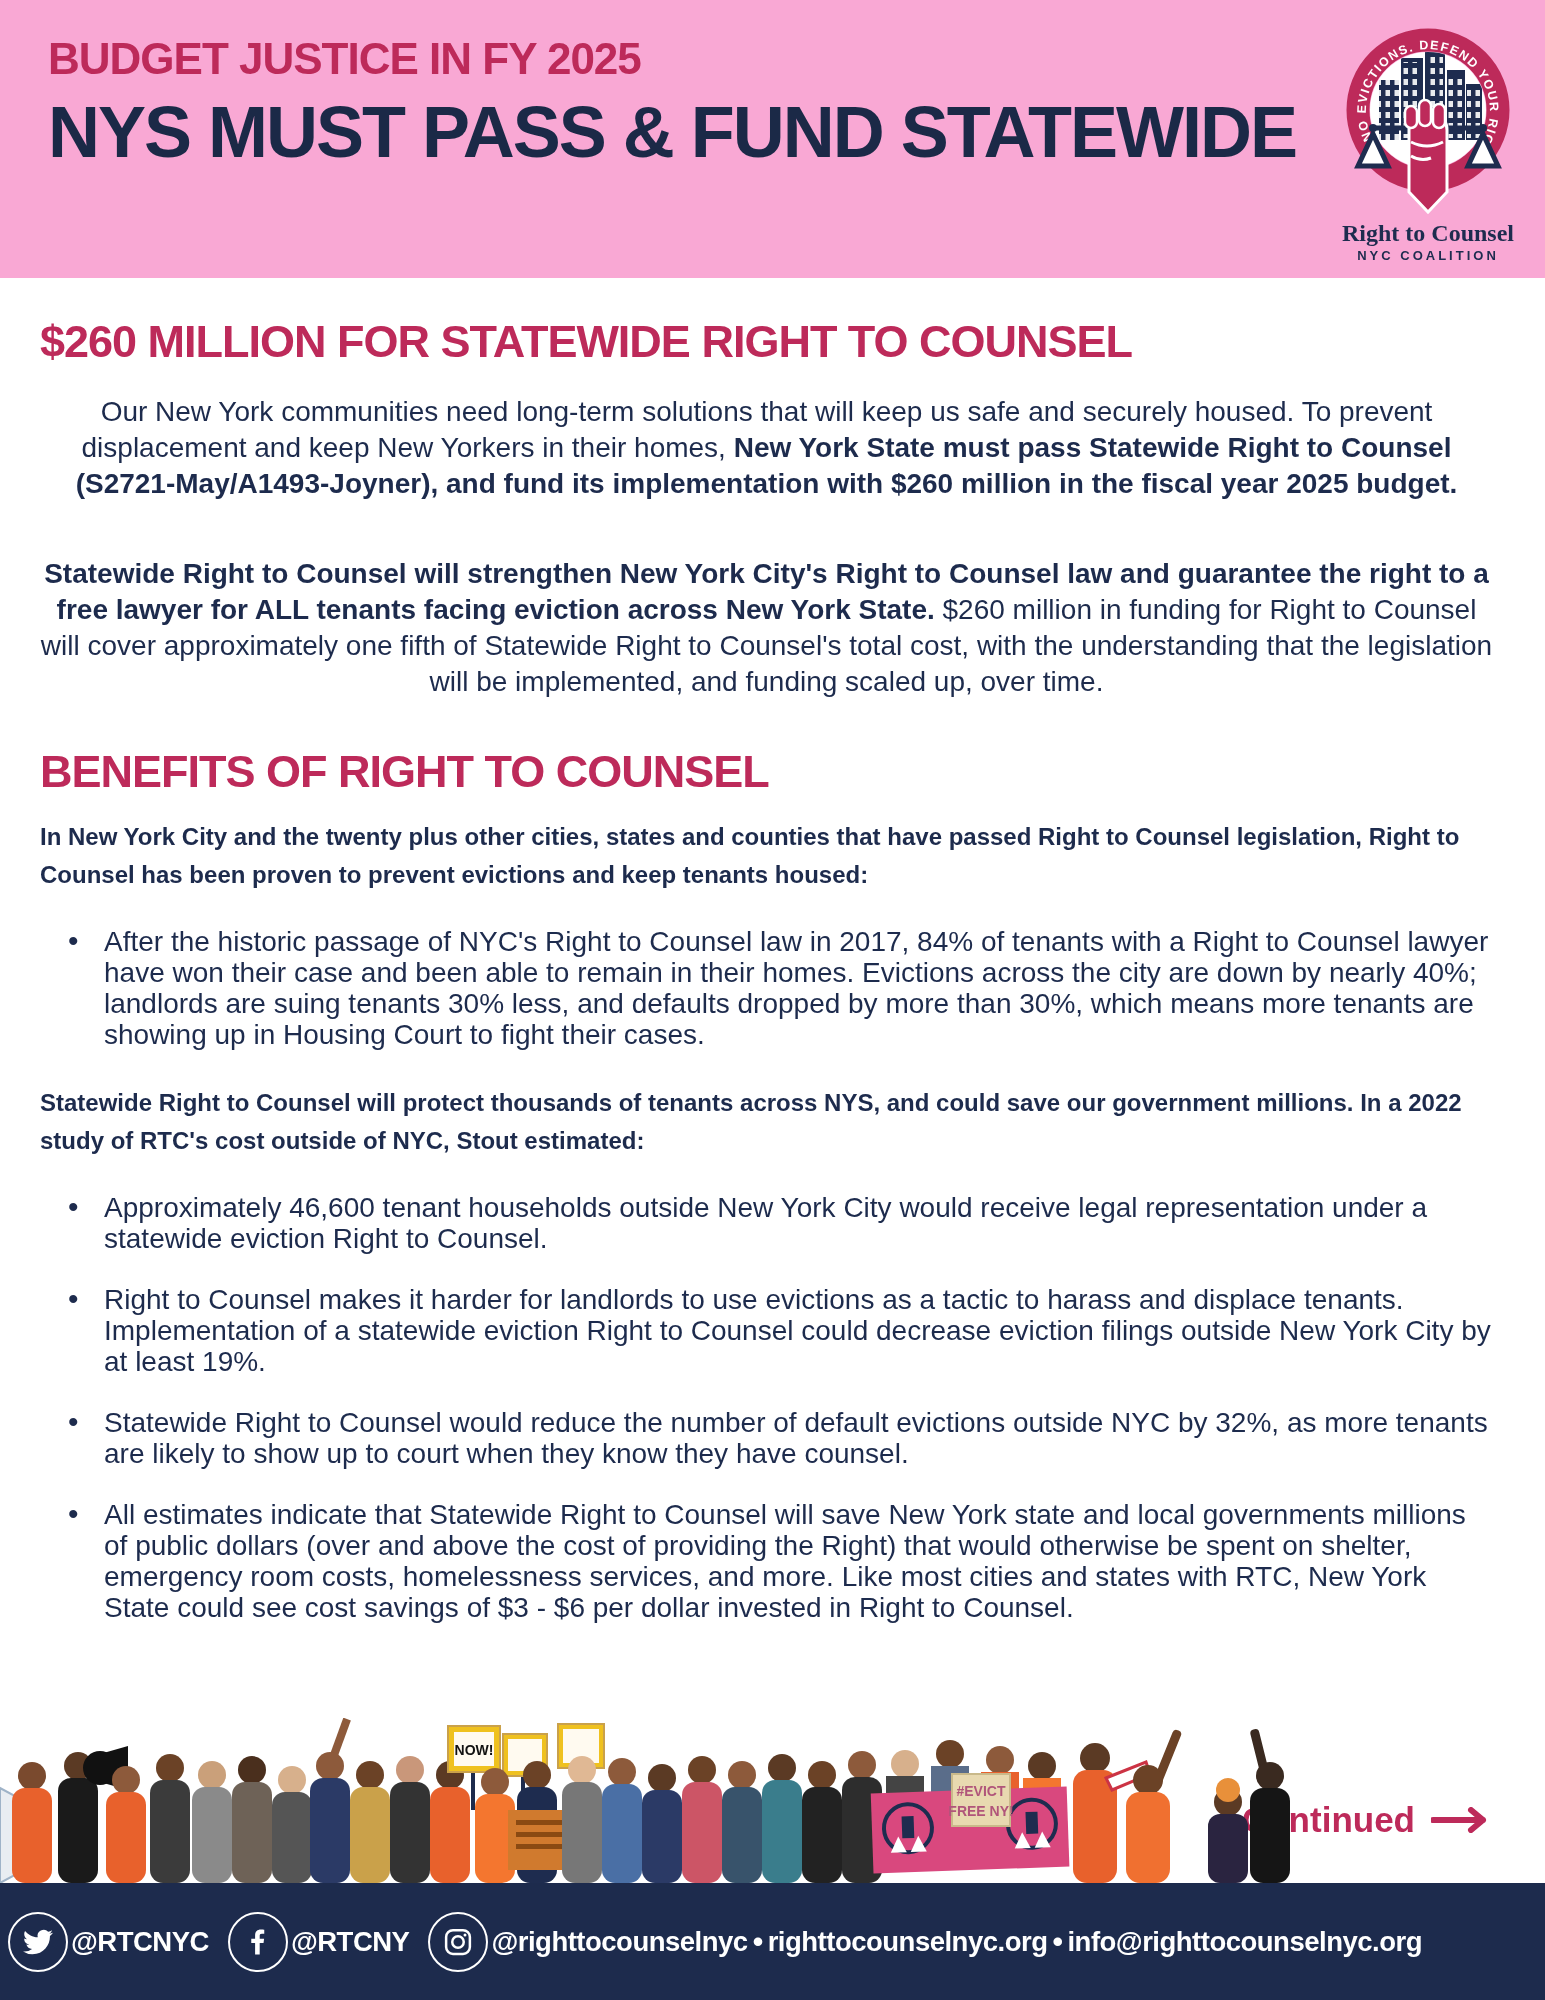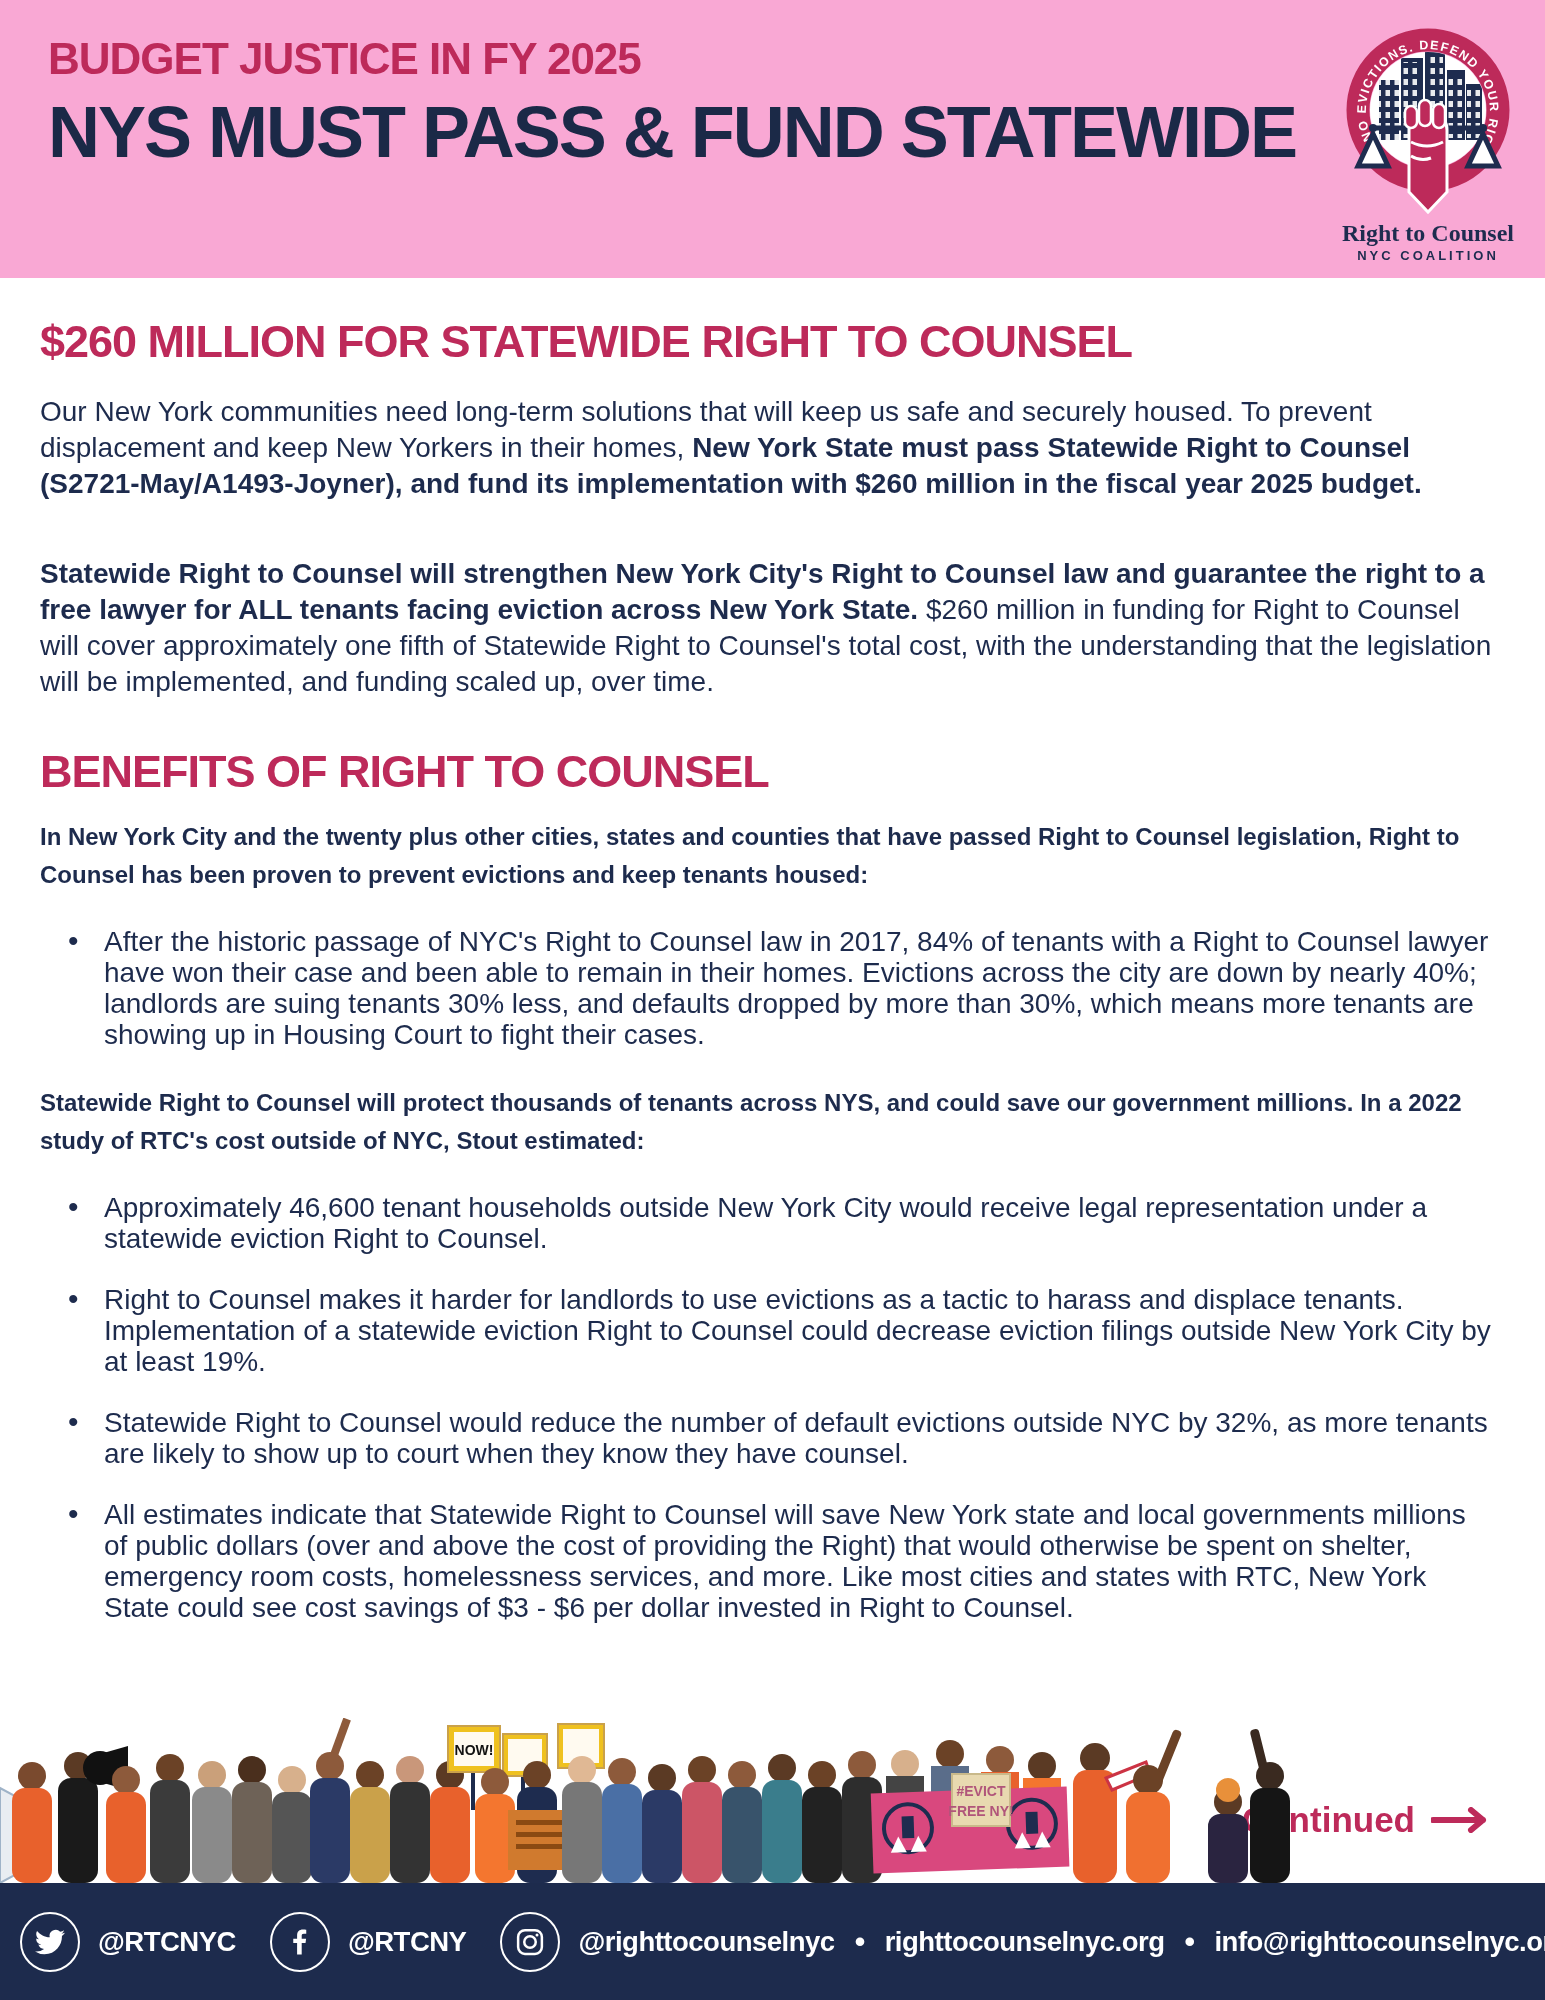--- a/index.html
+++ b/index.html
@@ -11,37 +11,37 @@
          box-sizing:border-box;padding:34px 0 0 48px;}
   .eyebrow{color:#bd2a5a;font-size:44px;font-weight:bold;letter-spacing:-1px;}
   h1{margin:10px 0 0 0;font-size:72px;line-height:1.07;font-weight:bold;letter-spacing:-2px;color:#1b2947;}
   h1 span{display:block;}
   .logo{position:absolute;top:22px;right:28px;width:178px;height:248px;}
 
   
   main{position:absolute;top:278px;left:0;width:100%;box-sizing:border-box;
        padding:0 52px 0 40px;}
   h2.pink{color:#bd2a5a;font-size:45px;font-weight:bold;letter-spacing:-1px;margin:38px 0 0 0;}
-  p.body{font-size:28px;line-height:36px;margin:26px 0 0 0;}
+  p.body{font-size:28px;line-height:36px;margin:26px 0 0 0;text-align:center;}
   p.bold-intro{font-size:24px;line-height:38px;font-weight:bold;margin:20px 0 0 0;}
   strong{font-weight:bold;}
   ul.bullets{list-style:none;margin:32px 0 0 0;padding:0 0 0 64px;}
   ul.bullets li{position:relative;font-size:28px;line-height:31px;margin-bottom:30px;}
   ul.bullets li::before{content:"\2022";position:absolute;left:-36px;top:-1px;font-size:30px;color:#1d2b4d;}
 
   
   .continued{position:absolute;top:1800px;right:52px;display:flex;align-items:center;gap:16px;
              color:#bd2a5a;font-size:35px;font-weight:bold;cursor:pointer;}
 
   
   .crowd{position:absolute;left:0;top:1718px;width:1545px;height:165px;}
 
   
   footer{position:absolute;bottom:0;left:0;width:100%;height:117px;background:#1d2b4d;
-         display:flex;align-items:center;box-sizing:border-box;padding:0 20px;gap:18px;
+         display:flex;align-items:center;box-sizing:border-box;padding:0 8px;gap:3px;
          color:#ffffff;font-size:27.5px;font-weight:bold;letter-spacing:-0.5px;}
   .icircle{width:56px;height:56px;border:2.5px solid #fff;border-radius:50%;
            display:flex;align-items:center;justify-content:center;flex:0 0 auto;}
   .icircle svg{width:30px;height:30px;fill:#ffffff;}
   .gap{margin-right:16px;}
   .dot{font-size:30px;margin:0 2px;}
 </style>
 </head>
 <body>
 

